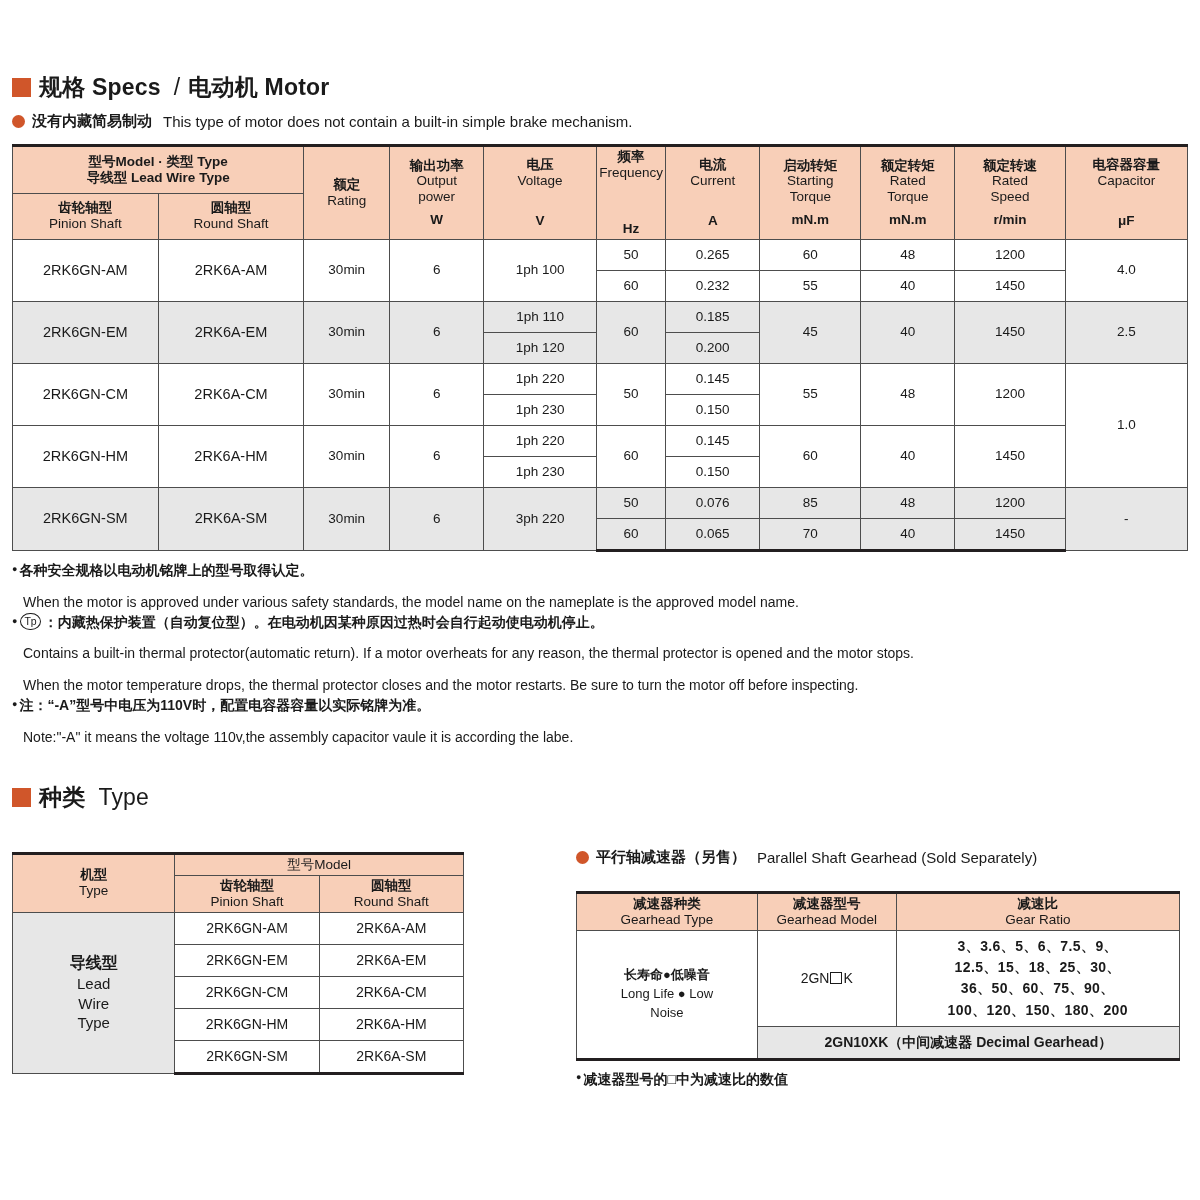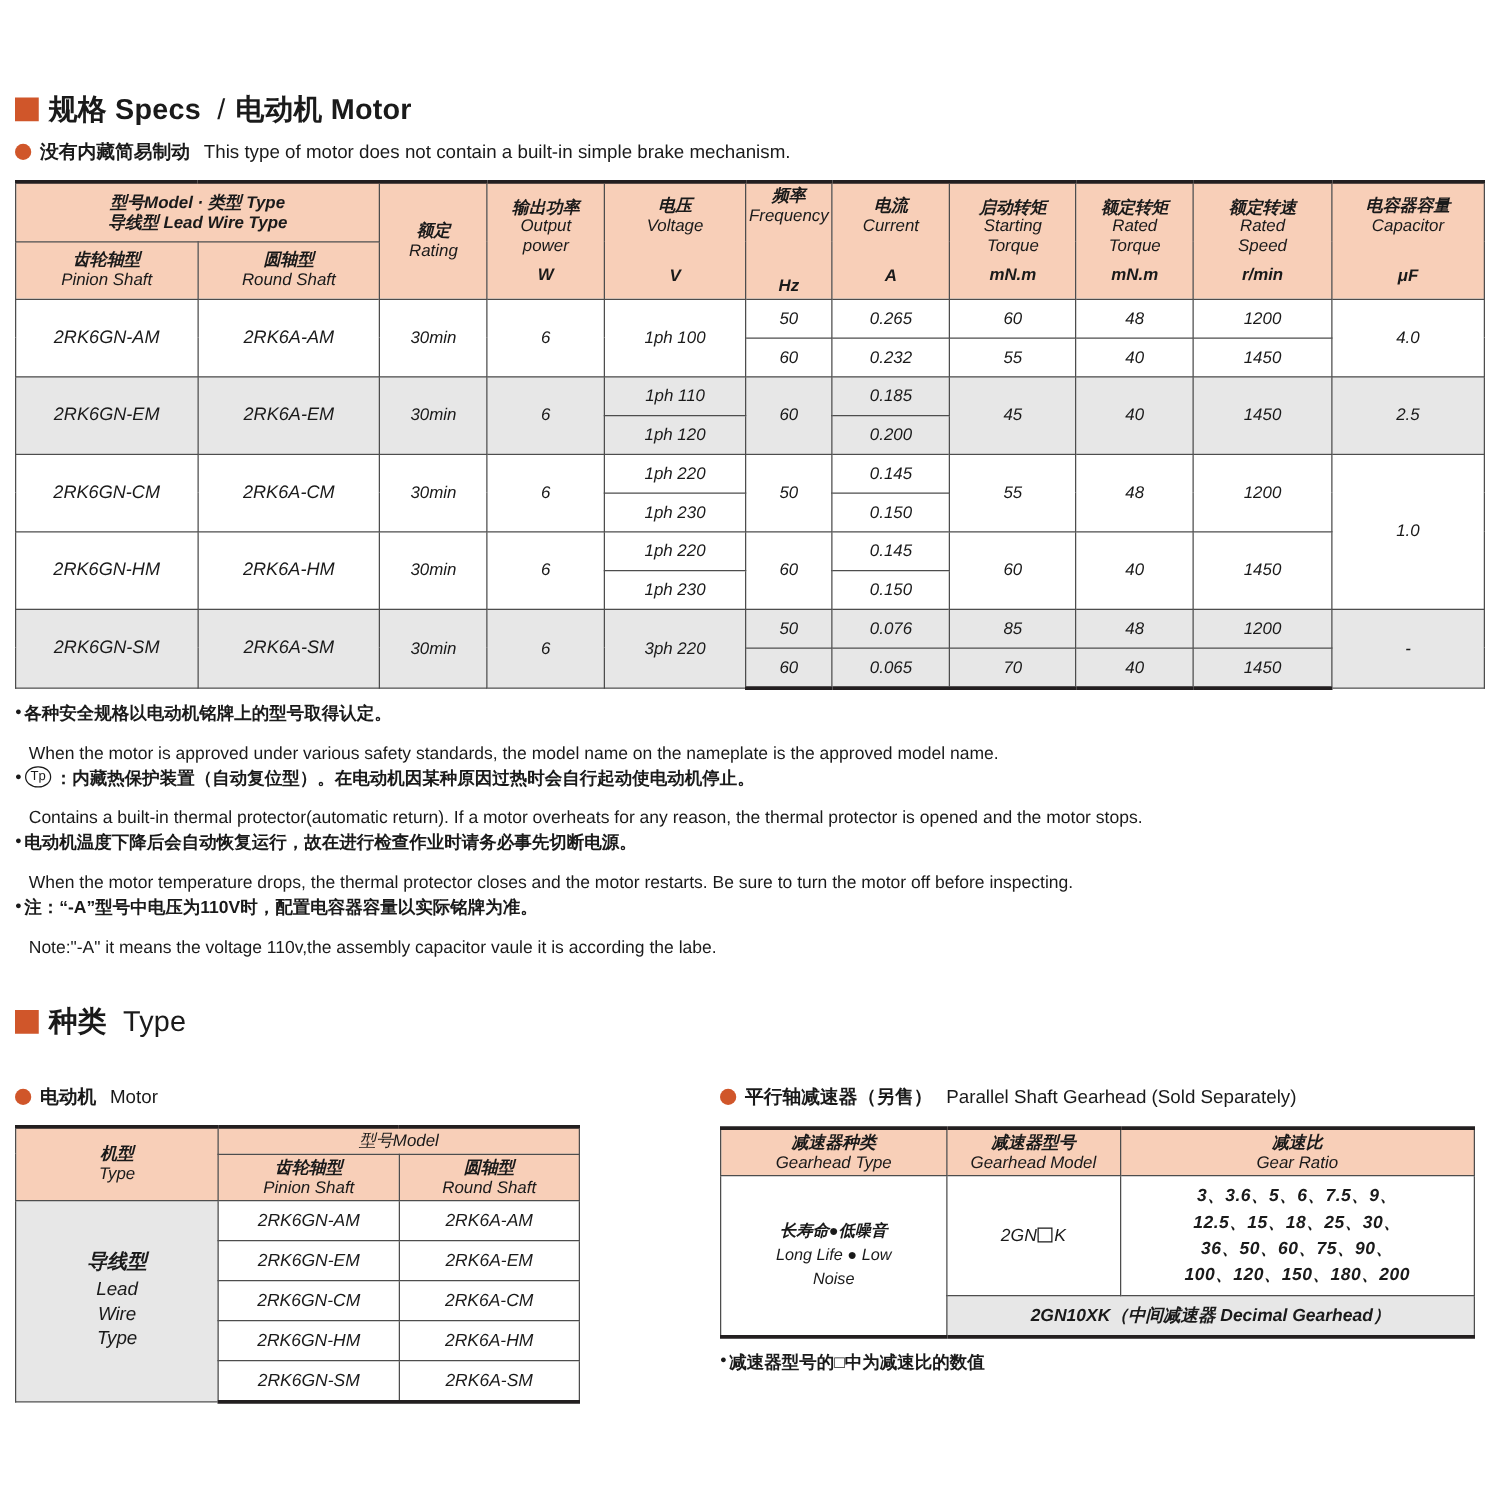--- a/index.html
+++ b/index.html
@@ -58,21 +58,20 @@
   }
   .sub-head .t-cn { font-weight: bold; }
   .sub-head .t-en { font-weight: normal; margin-left: 4px; }
 
   
   table.spec {
     border-collapse: collapse;
     width: 100%;
     table-layout: fixed;
     font-size: 13.5px;
-    font-style: italic;
   }
   table.spec td, table.spec th {
     border: 1px solid #4d4d4d;
     text-align: center;
     vertical-align: middle;
     font-weight: normal;
     padding: 2px 1px;
     line-height: 1.18;
   }
   .hdr { background: #f8cfb8; font-size: 13.5px; }
@@ -134,21 +133,21 @@
     line-height: 1.3;
     text-align: center;
   }
   #motor-type-table .side .cn {
     display: block;
     font-weight: bold;
     font-size: 16px;
     margin-bottom: 1px;
   }
 
-  #gearhead-table { margin-top: 14px; font-size: 14px; }
+  #gearhead-table { margin-top: 24px; font-size: 14px; }
   #gearhead-table .gh-type { font-size: 13px; line-height: 1.45; }
   #gearhead-table .gh-type .cn { display: block; font-weight: bold; }
   #gearhead-table .ratios {
     line-height: 1.52;
     font-weight: bold;
     letter-spacing: .4px;
     padding: 5px 6px;
   }
   #gearhead-table .decimal-row {
     background: #e7e7e7;
@@ -368,43 +367,37 @@
   <div class="notes">
     <div class="note-cn">各种安全规格以电动机铭牌上的型号取得认定。</div>
     <div class="note-en">When the motor is approved under various safety standards, the model name on the nameplate is the approved model name.</div>
 
     <div class="note-cn">
       <span class="tp-mark">Tp</span>
       <span>：内藏热保护装置（自动复位型）。在电动机因某种原因过热时会自行起动使电动机停止。</span>
     </div>
     <div class="note-en">Contains a built-in thermal protector(automatic return). If a motor overheats for any reason, the thermal protector is opened and the motor stops.</div>
 
-    <div class="note-cn">电动机温度下降后会自动恢复运行，故在进行检查作业时请务必事先切断电源。</div>
     <div class="note-en">When the motor temperature drops, the thermal protector closes and the motor restarts. Be sure to turn the motor off before inspecting.</div>
 
     <div class="note-cn">注：“-A”型号中电压为110V时，配置电容器容量以实际铭牌为准。</div>
     <div class="note-en">Note:"-A" it means the voltage 110v,the assembly capacitor vaule it is according the labe.</div>
   </div>
 
   <div style="margin-top:34px">
     <div class="sec-head">
       <span class="sq-bullet"></span>
       <span class="t-cn">种类</span>
       <span class="t-en">Type</span>
     </div>
   </div>
 
   <div class="bottom">
 
     <div class="col-left">
-      <div class="sub-head">
-        <span class="dot-bullet"></span>
-        <span class="t-cn">电动机</span>
-        <span class="t-en">Motor</span>
-      </div>
 
       <table class="spec" id="motor-type-table">
         <colgroup>
             <col style="width:36%">
             <col style="width:32%">
             <col style="width:32%">
           </colgroup>
         <thead>
           <tr>
             <th class="hdr topline" rowspan="2">

